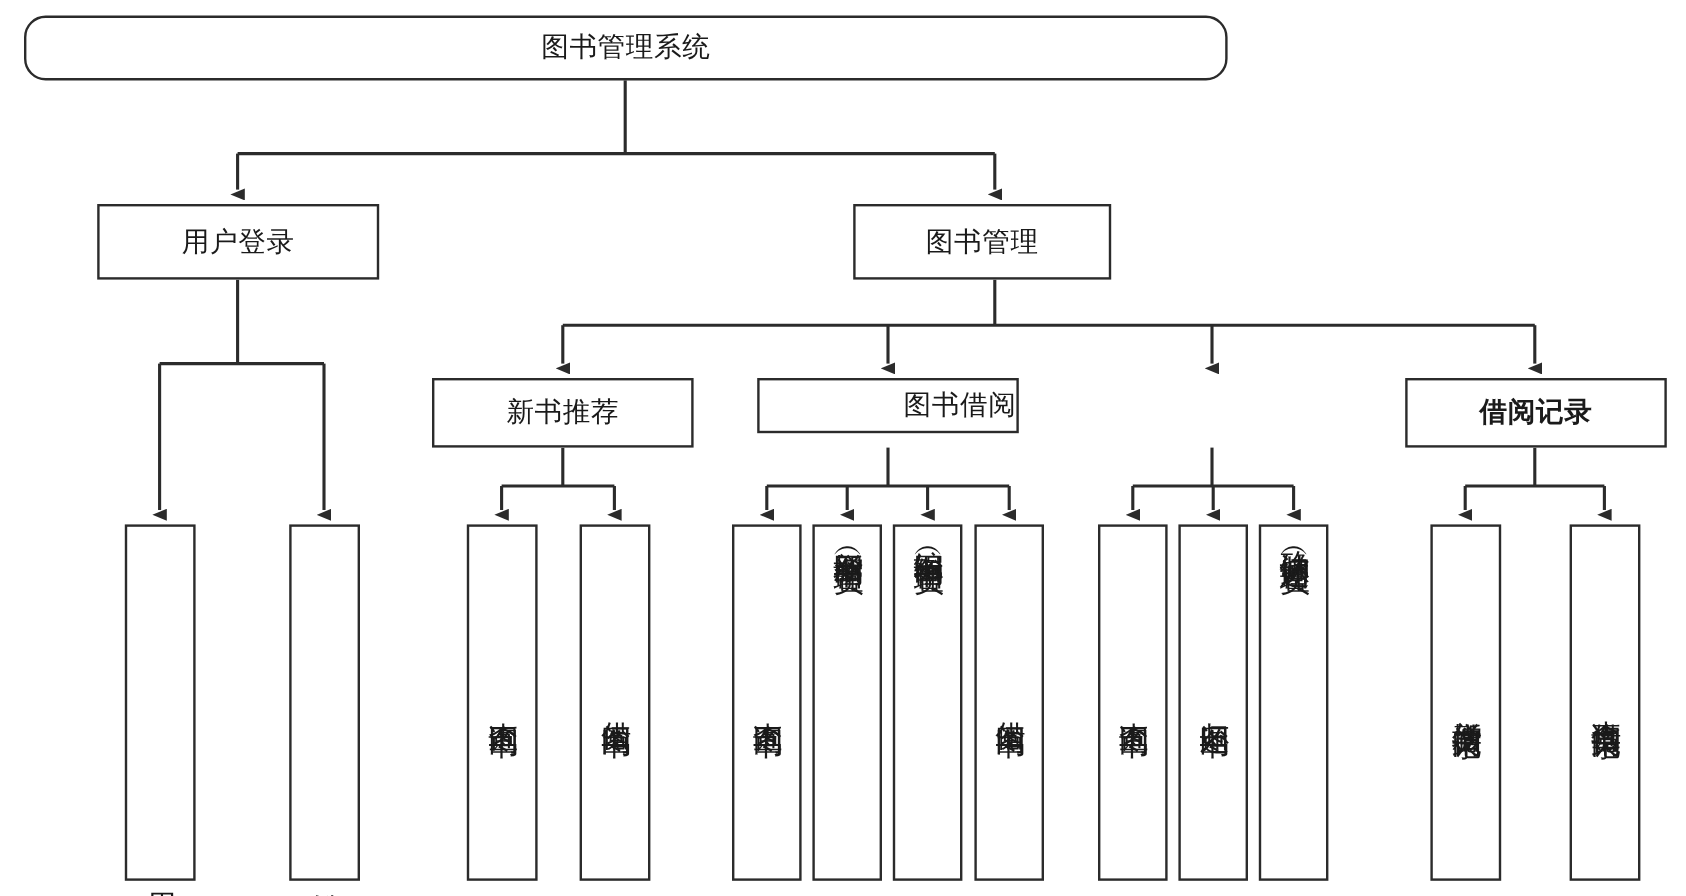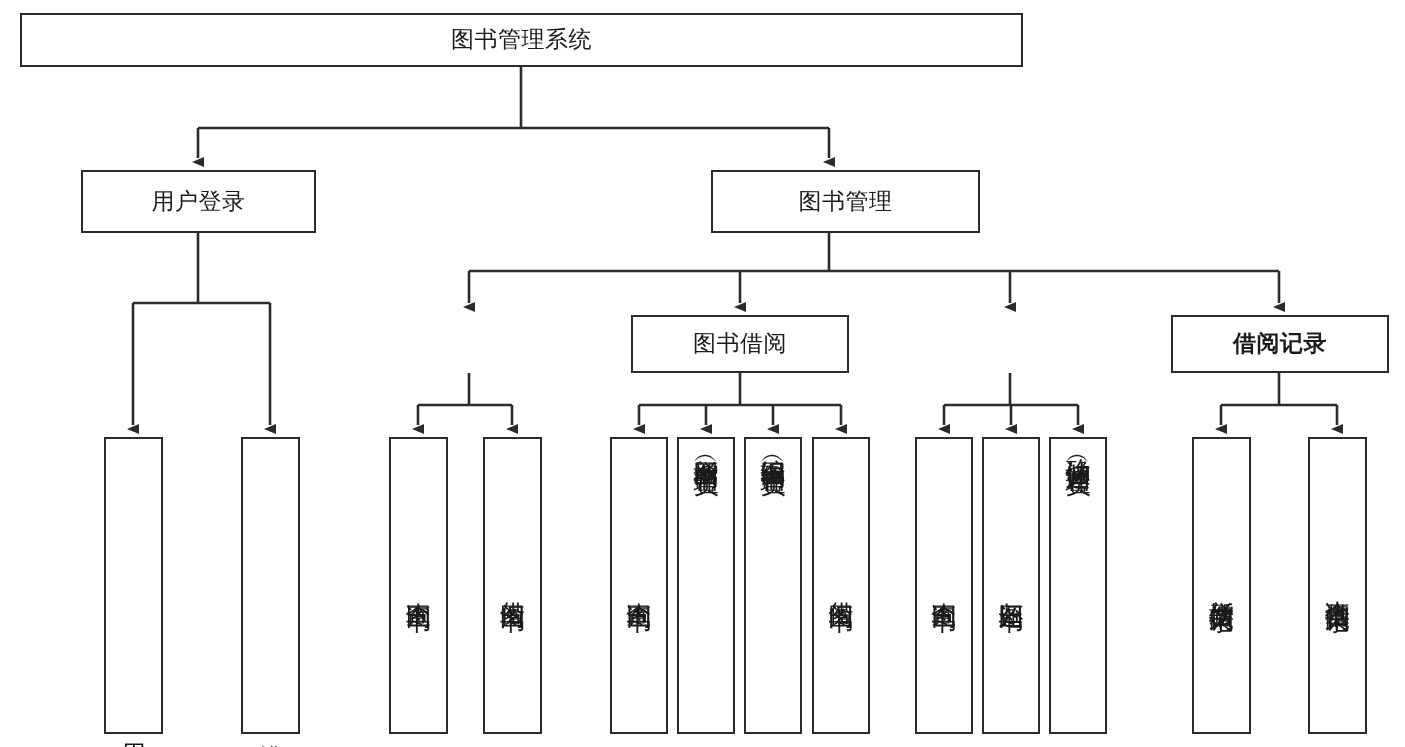--- a/index.html
+++ b/index.html
@@ -123,32 +123,35 @@
       <path d="M1011,405 L1011,425" marker-end="url(#arrow)"></path>
       <path d="M1078,405 L1078,425" marker-end="url(#arrow)"></path>
 
       <path d="M1279,373 L1279,405"></path>
       <path d="M1221,405 L1337,405"></path>
       <path d="M1221,405 L1221,425" marker-end="url(#arrow)"></path>
       <path d="M1337,405 L1337,425" marker-end="url(#arrow)"></path>
     </g>
   </svg>
 
-  <div class="node h-node" id="root-node" style="left: 20px; top: 13px; width: 1003px; height: 54px;">
+  <div class="node h-node" id="root-node" style="left: 20px; top: 13px; width: 1003px; height: 54px; border-radius: 18px;">
     <span class="node-label">图书管理系统</span>
   </div>
 
   <div class="node h-node" id="l2-0" style="left: 81px; top: 170px; width: 235px; height: 63px;">
     <span class="node-label">用户登录</span>
   </div>
-  <div class="node h-node" id="l2-1" style="left: 711px; top: 170px; width: 269px; height: 63px;">
+  <div class="node h-node" id="l2-1" style="left: 711px; top: 170px; width: 215px; height: 63px;">
     <span class="node-label">图书管理</span>
   </div>
 
-  <div class="node h-node" id="l3-1" style="left: 631px; top: 315px; width: 218px; height: 58px;">
+  <div class="node h-node" id="l3-0" style="left: 360px; top: 315px; width: 218px; height: 58px;">
+    <span class="node-label">新书推荐</span>
+  </div>
+  <div class="node h-node" id="l3-1" style="left: 631px; top: 315px; width: 218px; height: 46px; justify-content: flex-end;">
     <span class="node-label">图书借阅</span>
   </div>
   <div class="node h-node" id="l3-3" style="left: 1171px; top: 315px; width: 218px; height: 58px; font-weight: bold;">
     <span class="node-label">借阅记录</span>
   </div>
 
   <div class="node v-node bottom-text" id="leaf-0" style="left: 104px; top: 437px; width: 59px; height: 297px;">
     <span class="node-label">用户登录</span>
   </div>
   <div class="node v-node bottom-text" id="leaf-1" style="left: 241px; top: 437px; width: 59px; height: 297px;">

